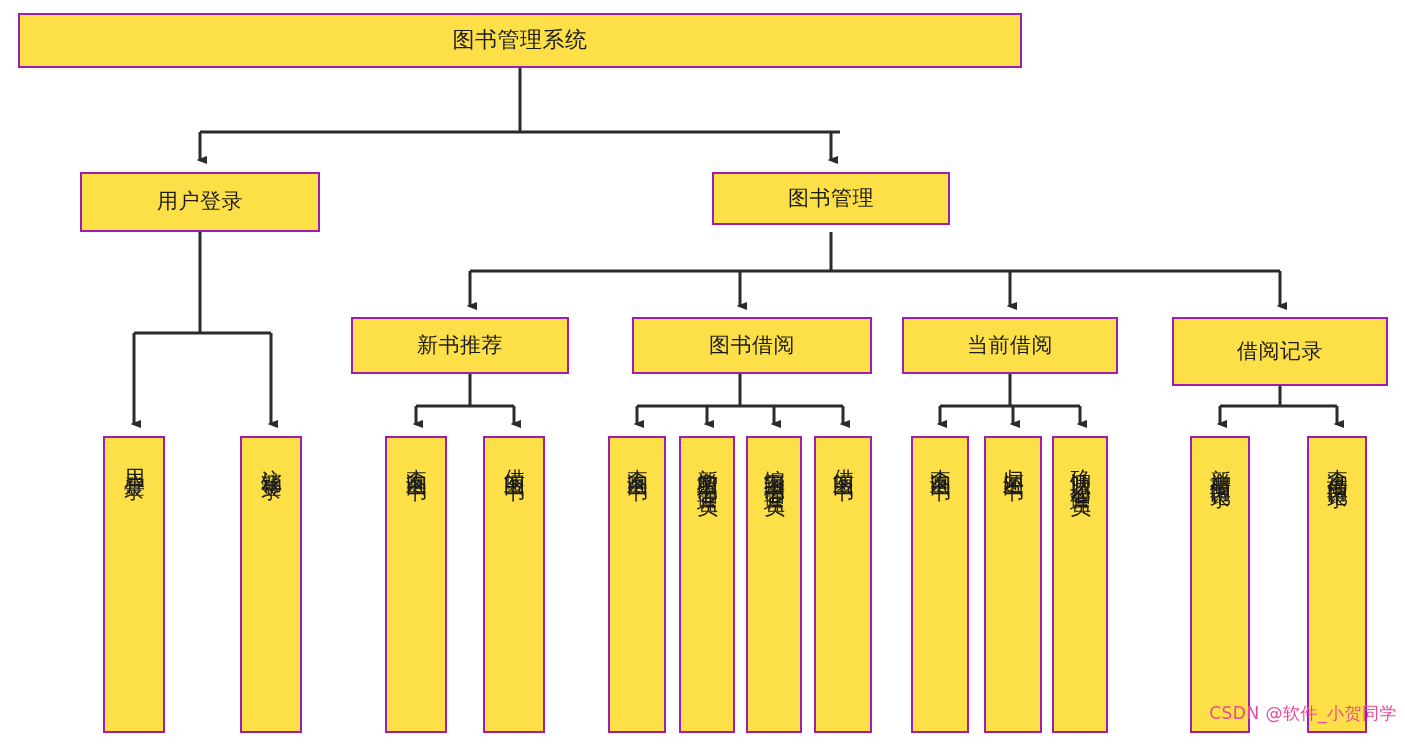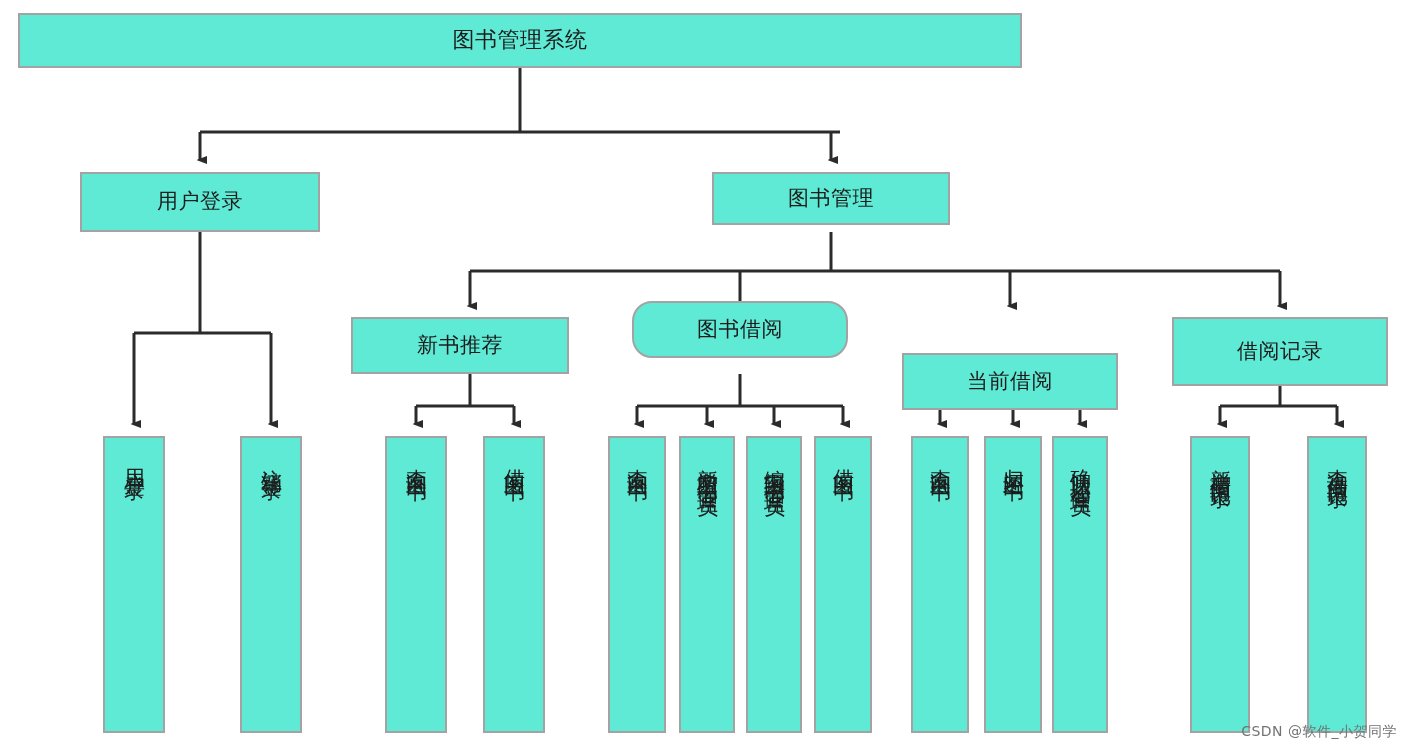--- a/index.html
+++ b/index.html
@@ -21,22 +21,22 @@
     position: absolute;
     left: 0;
     top: 0;
     width: 1405px;
     height: 747px;
     pointer-events: none;
   }
   .node {
     position: absolute;
     box-sizing: border-box;
-    border: 2px solid #a3a3a3;
-    background: #5eead4;
+    border: 2px solid #a21caf;
+    background: #fde047;
     display: flex;
     align-items: center;
     justify-content: center;
     color: #1c1c1c;
   }
   .node.horiz {
     font-size: 21px;
     letter-spacing: 0.5px;
     line-height: 1.1;
   }
@@ -52,23 +52,23 @@
     writing-mode: vertical-rl;
     text-orientation: upright;
     letter-spacing: 4px;
     line-height: 1.0;
     white-space: nowrap;
     display: block;
   }
   .watermark {
     position: absolute;
     right: 8px;
-    bottom: 6px;
-    font-size: 14px;
-    color: #737373;
+    bottom: 22px;
+    font-size: 17px;
+    color: #ec4899;
     white-space: nowrap;
     letter-spacing: 0.5px;
   }
 </style>
 </head>
 <body>
 
 <div id="canvas">
 
   <svg class="wires" viewBox="0 0 1405 747" xmlns="http://www.w3.org/2000/svg">
@@ -120,22 +120,22 @@
       <path d="M1337,406 L1337,424" marker-end="url(#arrow)"></path>
     </g>
   </svg>
 
   <div class="node horiz root" style="left: 18px; top: 13px; width: 1004px; height: 55px;">图书管理系统</div>
 
   <div class="node horiz" style="left: 80px; top: 172px; width: 240px; height: 60px;">用户登录</div>
   <div class="node horiz" style="left: 712px; top: 172px; width: 238px; height: 53px;">图书管理</div>
 
   <div class="node horiz" style="left: 351px; top: 317px; width: 218px; height: 57px;">新书推荐</div>
-  <div class="node horiz" style="left: 632px; top: 301px; width: 216px; height: 57px; border-radius: 20px;">图书借阅</div>
-  <div class="node horiz" style="left: 902px; top: 317px; width: 216px; height: 57px; margin-top: 36px;">当前借阅</div>
+  <div class="node horiz" style="left: 632px; top: 317px; width: 240px; height: 57px;">图书借阅</div>
+  <div class="node horiz" style="left: 902px; top: 317px; width: 216px; height: 57px;">当前借阅</div>
   <div class="node horiz" style="left: 1172px; top: 317px; width: 216px; height: 69px;">借阅记录</div>
 
   <div class="node vert" style="left: 103px; top: 436px; width: 62px; height: 297px;">
     <span class="vlabel">用户登录</span>
   </div>
   <div class="node vert" style="left: 240px; top: 436px; width: 62px; height: 297px;">
     <span class="vlabel">注销登录</span>
   </div>
   <div class="node vert" style="left: 385px; top: 436px; width: 62px; height: 297px;">
     <span class="vlabel">查询图书</span>

